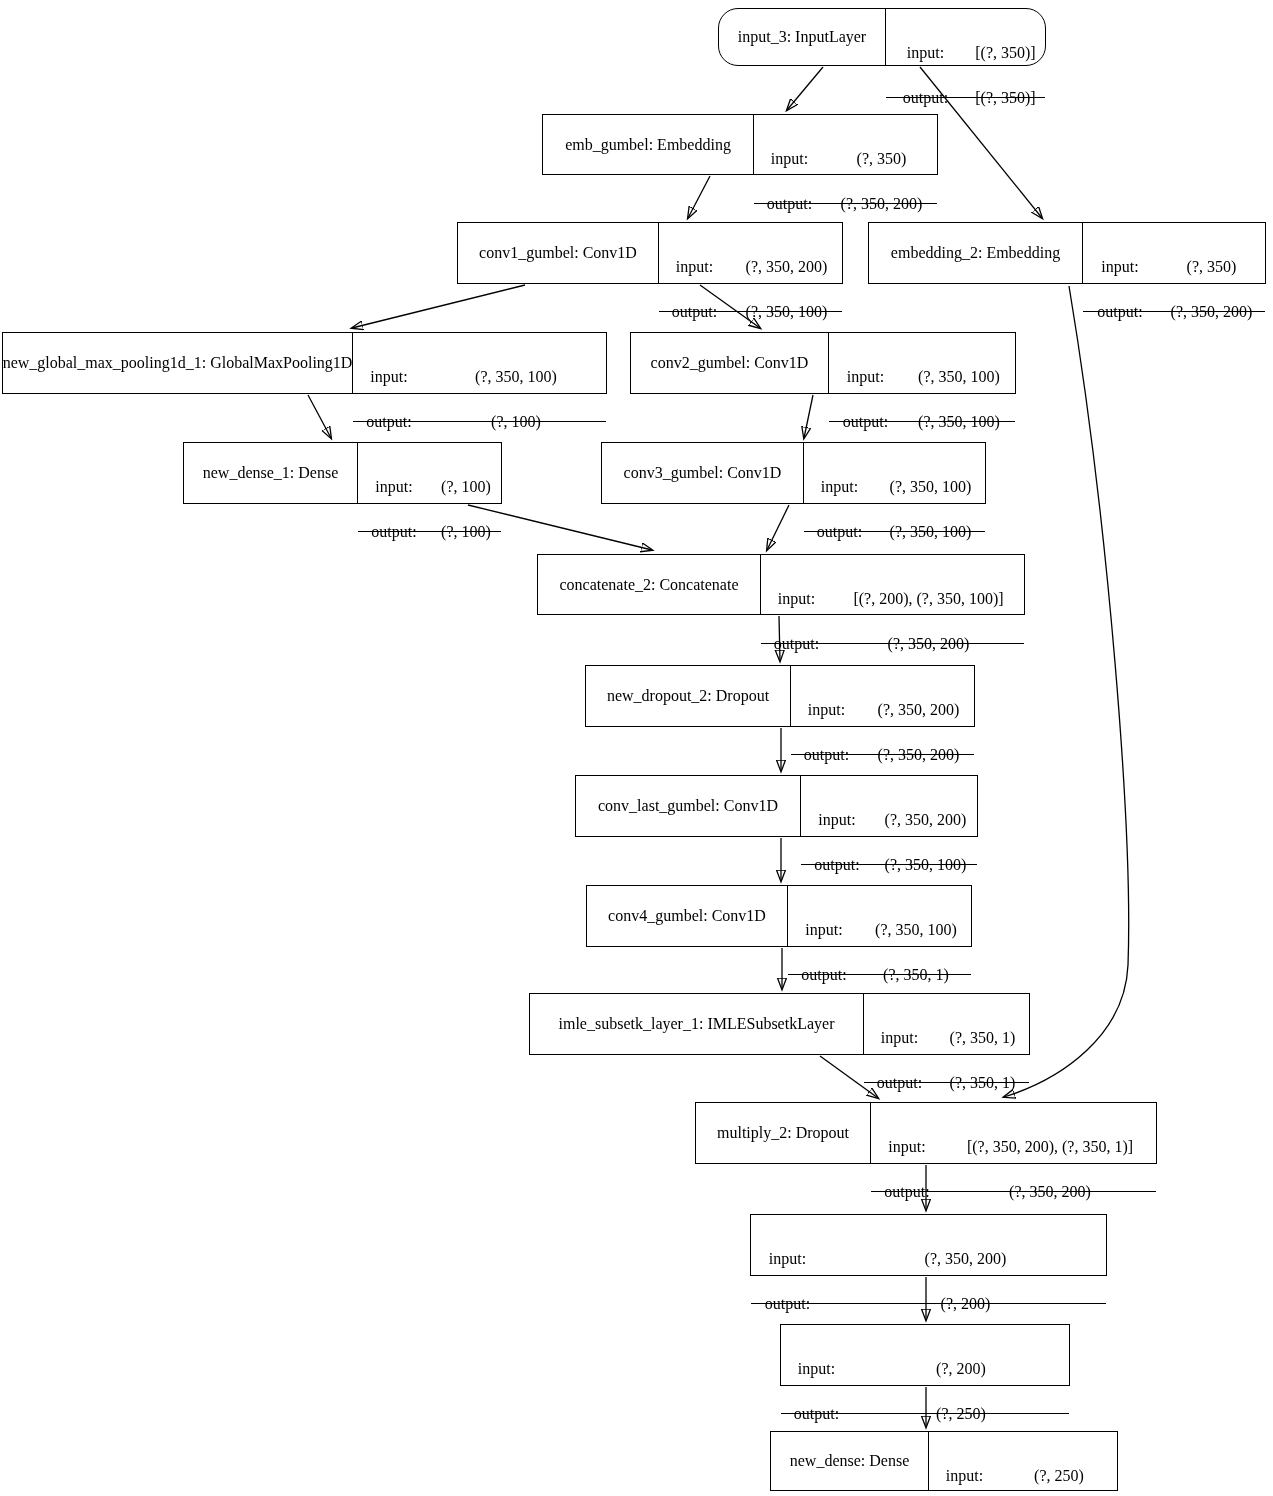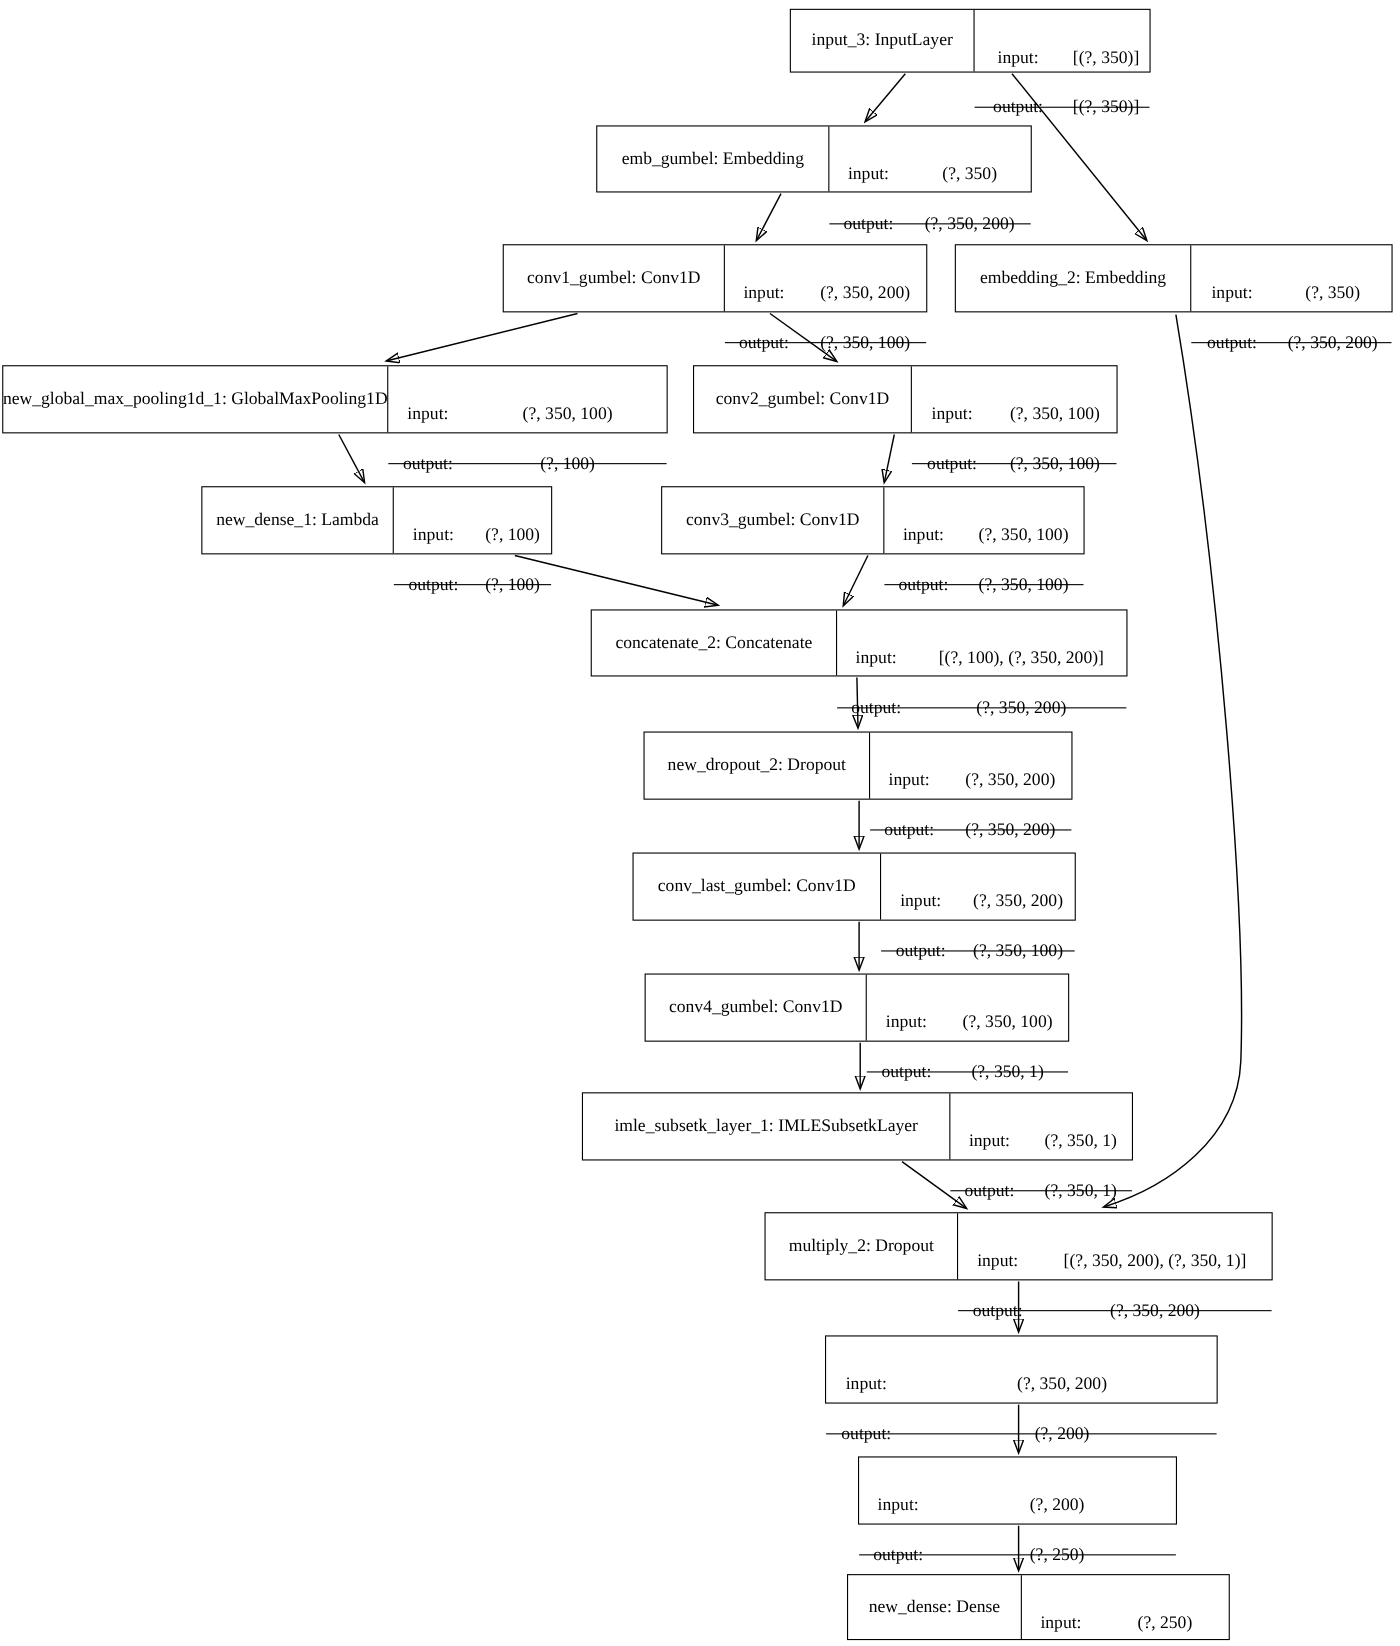--- a/index.html
+++ b/index.html
@@ -70,21 +70,21 @@
         <path d="M781,838 L781,881" marker-end="url(#arrow)"></path>
         <path d="M782,948 L782,989" marker-end="url(#arrow)"></path>
         <path d="M820,1056 L878,1098" marker-end="url(#arrow)"></path>
         <path d="M1069,286 C1108,520 1133,830 1128,965 C1125,1035 1062,1079 1004,1097" marker-end="url(#arrow)"></path>
         <path d="M926,1165 L926,1210" marker-end="url(#arrow)"></path>
         <path d="M926,1277 L926,1320" marker-end="url(#arrow)"></path>
         <path d="M926,1387 L926,1427" marker-end="url(#arrow)"></path>
       </g>
   </svg>
   <div id="nodes">
-      <div class="node" style="left: 718px; top: 8px; width: 328px; height: 58px;">
+      <div class="node" style="left: 718px; top: 8px; width: 328px; height: 58px; border-radius: 20px;">
         <div class="cell name" style="width:167px">input_3: InputLayer</div>
         <div class="iogrid">
           <div class="iorow">
             <div class="cell klabel" style="width:80px">input:</div>
             <div class="cell kval">[(?, 350)]</div>
           </div>
           <div class="iorow out">
             <div class="cell klabel" style="width:80px">output:</div>
             <div class="cell kval">[(?, 350)]</div>
           </div>
@@ -149,21 +149,21 @@
             <div class="cell klabel" style="width:74px">input:</div>
             <div class="cell kval">(?, 350, 100)</div>
           </div>
           <div class="iorow out">
             <div class="cell klabel" style="width:74px">output:</div>
             <div class="cell kval">(?, 350, 100)</div>
           </div>
         </div>
       </div>
       <div class="node" style="left: 183px; top: 442px; width: 319px; height: 62px;">
-        <div class="cell name" style="width:174px">new_dense_1: Lambda</div>
+        <div class="cell name" style="width:174px">new_dense_1: Dense</div>
         <div class="iogrid">
           <div class="iorow">
             <div class="cell klabel" style="width:73px">input:</div>
             <div class="cell kval">(?, 100)</div>
           </div>
           <div class="iorow out">
             <div class="cell klabel" style="width:73px">output:</div>
             <div class="cell kval">(?, 100)</div>
           </div>
         </div>
@@ -179,21 +179,21 @@
             <div class="cell klabel" style="width:72px">output:</div>
             <div class="cell kval">(?, 350, 100)</div>
           </div>
         </div>
       </div>
       <div class="node" style="left: 537px; top: 554px; width: 488px; height: 61px;">
         <div class="cell name" style="width:223px">concatenate_2: Concatenate</div>
         <div class="iogrid">
           <div class="iorow">
             <div class="cell klabel" style="width:72px">input:</div>
-            <div class="cell kval">[(?, 100), (?, 350, 200)]</div>
+            <div class="cell kval">[(?, 200), (?, 350, 100)]</div>
           </div>
           <div class="iorow out">
             <div class="cell klabel" style="width:72px">output:</div>
             <div class="cell kval">(?, 350, 200)</div>
           </div>
         </div>
       </div>
       <div class="node" style="left: 585px; top: 665px; width: 390px; height: 62px;">
         <div class="cell name" style="width:205px">new_dropout_2: Dropout</div>
         <div class="iogrid">

